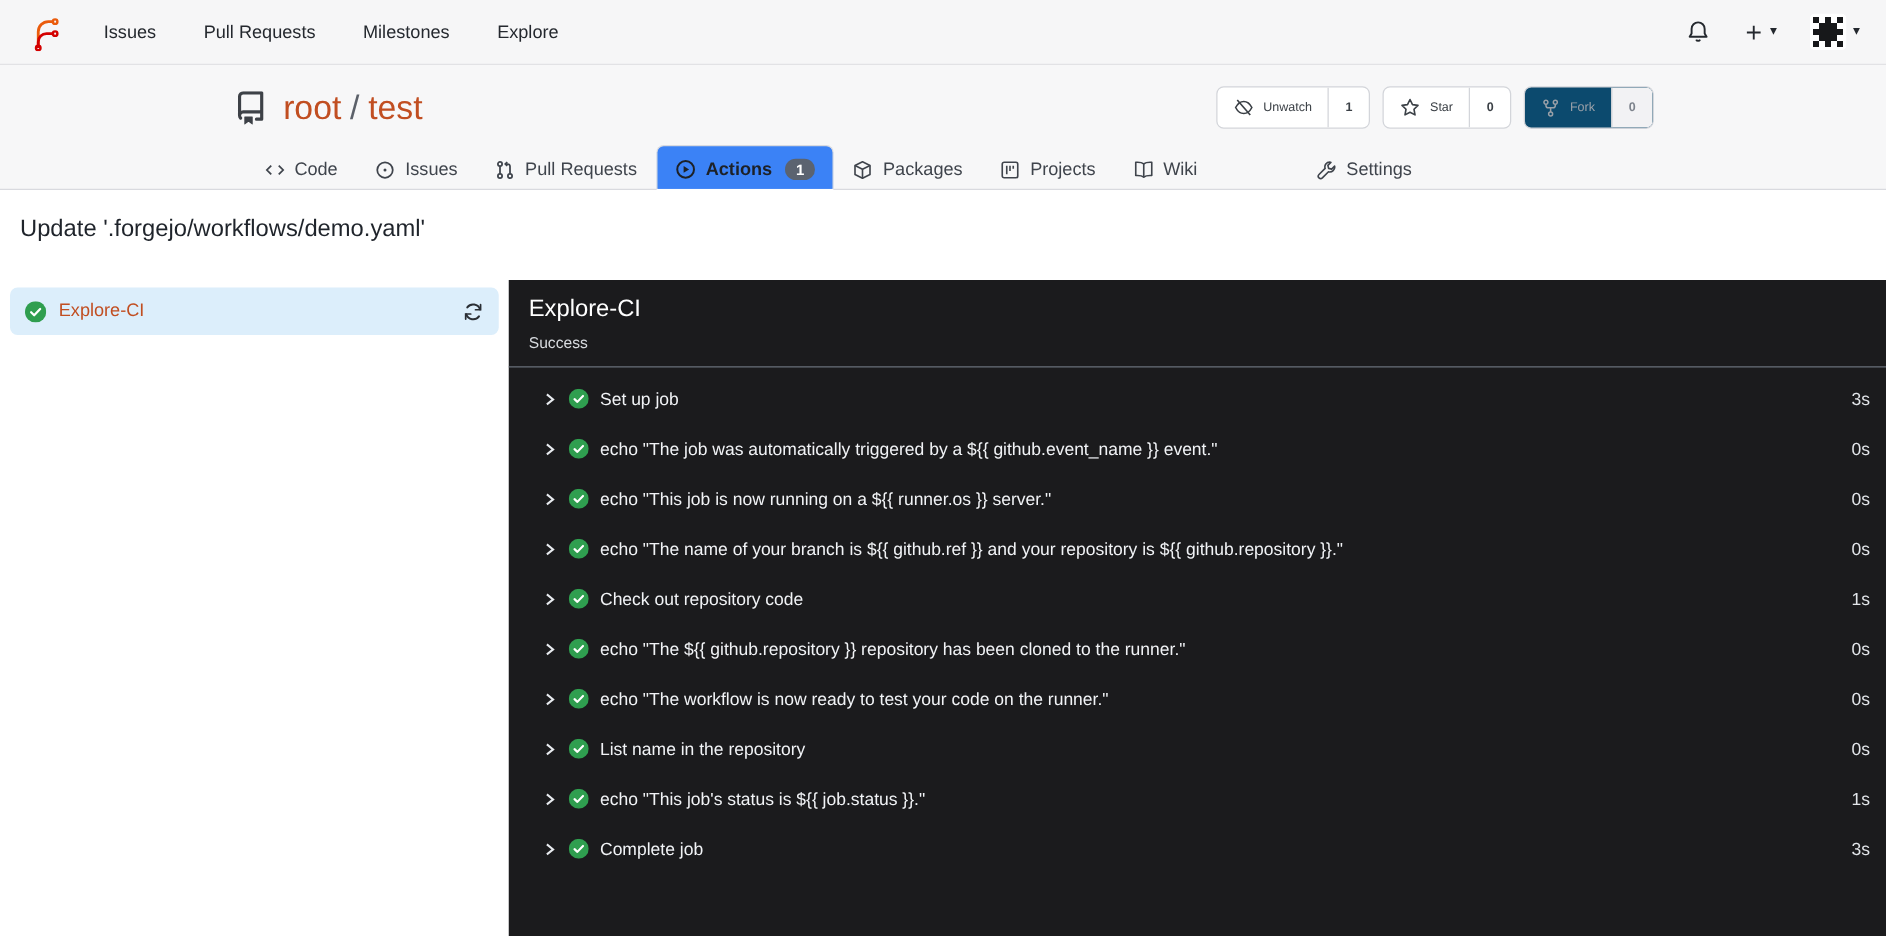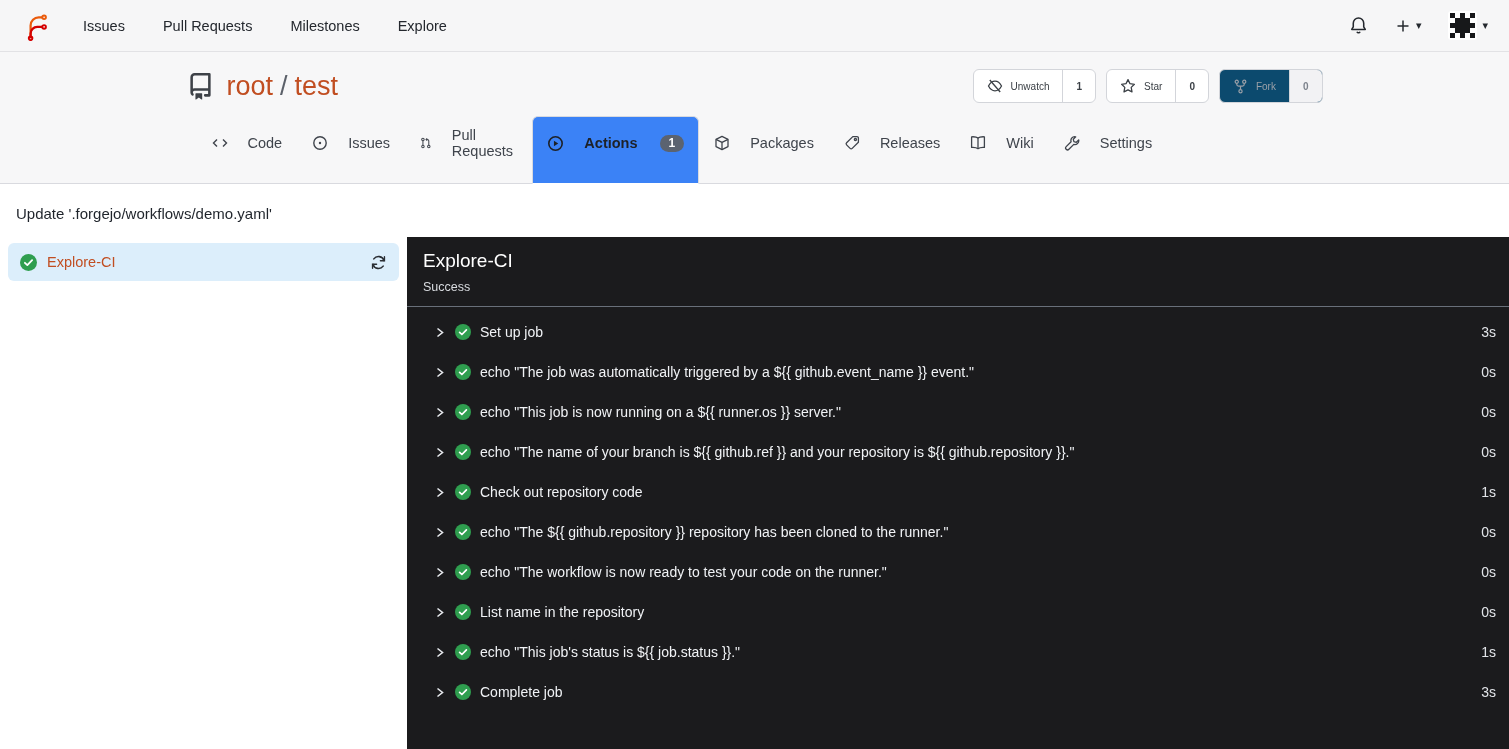--- a/index.html
+++ b/index.html
@@ -38,36 +38,36 @@
     font-size:10px; color:#3b4046; cursor:pointer;
   }
   .btn-main { display:flex; align-items:center; gap:8px; padding:0 13px; }
   .btn-count { border-left:1px solid #d3d5da; padding:0 13px; display:flex; align-items:center; font-weight:600;}
   .btn-group.disabled { cursor:default; color:#9aa0a8; background:#0c4a6e; }
   .btn-group.disabled .btn-count { background:#f2f2f4; color:#7d838c; }
 
   
   .tab-bar { display:flex; align-items:stretch; margin-top:13px; padding-left:10px; }
   .tab {
-    display:flex; align-items:center; gap:20px; padding:10px 14px 24px;
+    display:flex; align-items:center; gap:8px; padding:10px 14px 7px;
     font-size:14.5px; color:#3f444c; cursor:pointer; margin-bottom:-1px;
     border:1px solid transparent;
   }
   .tab.active {
     background:#3b82f6; border:1px solid #d9dadf; border-bottom-color:#fff;
     border-radius:6px 6px 0 0; font-weight:bold; color:#1d2127;
   }
   .tab-badge {
     background:#5b6370; color:#fff; font-size:12px; font-weight:600;
     border-radius:9px; padding:1.5px 9px; margin-left:2px;
   }
   .tab-settings { margin-left:auto; margin-right:178px; }
 
   
-  .page-title { font-size:15px; color:#1f242b; padding:21px 16px 15px; }
+  .page-title { font-size:19px; color:#1f242b; padding:21px 16px 29px; }
   .run-layout { display:flex; height:527px; }
   .jobs-sidebar { width:407px; flex:0 0 407px; padding:6px 8px; }
   .job-item {
     display:flex; align-items:center; gap:10px; height:38px; padding:0 12px;
     background:#dceefb; border-radius:6px; cursor:pointer;
   }
   .job-name { font-size:14.5px; color:#c14e21; flex:1; }
   .job-refresh { cursor:pointer; }
 
   .log-panel { flex:1; background:#1b1b1d; display:flex; flex-direction:column; }
@@ -228,25 +228,27 @@
       </span>
       <span class="tab">
         <svg width="16" height="16" viewBox="0 0 16 16" fill="none" stroke="#3f444c" stroke-width="1.3" stroke-linejoin="round">
           <polygon points="8 1.4, 14 4.4, 14 11.6, 8 14.6, 2 11.6, 2 4.4"></polygon>
           <polyline points="2 4.4, 8 7.4, 14 4.4"></polyline>
             <line x1="8" y1="7.4" x2="8" y2="14.6"></line>
         </svg>
         <span>Packages</span>
       </span>
       <span class="tab">
-        <svg width="16" height="16" viewBox="0 0 16 16" fill="none" stroke="#3f444c" stroke-width="1.3" stroke-linejoin="round">
-          <path d="M8.8 1.6 H13 a1.4 1.4 0 0 1 1.4 1.4 V7.2 L8.2 13.4 a1.5 1.5 0 0 1-2.1 0 L2.6 9.9 a1.5 1.5 0 0 1 0-2.1 Z"></path>
-          <circle cx="11.4" cy="4.6" r="1.1"></circle>
-        </svg>
-        <span>Releases</span>
+        <svg width="16" height="16" viewBox="0 0 16 16" fill="none" stroke="#3f444c" stroke-width="1.3">
+          <rect x="1.8" y="1.8" width="12.4" height="12.4" rx="1.5"></rect>
+          <line x1="5.4" y1="4.6" x2="5.4" y2="11.4"></line>
+            <line x1="8" y1="4.6" x2="8" y2="8.8"></line>
+            <line x1="10.6" y1="4.6" x2="10.6" y2="7"></line>
+        </svg>
+        <span>Projects</span>
       </span>
       <span class="tab">
         <svg width="16" height="16" viewBox="0 0 16 16" fill="none" stroke="#3f444c" stroke-width="1.3" stroke-linejoin="round">
           <path d="M8 3.1 C6.6 1.9 4.6 1.6 1.6 1.8 V12.4 C4.6 12.2 6.6 12.5 8 13.7 C9.4 12.5 11.4 12.2 14.4 12.4 V1.8 C11.4 1.6 9.4 1.9 8 3.1 Z"></path>
           <line x1="8" y1="3.1" x2="8" y2="13.7"></line>
         </svg>
         <span>Wiki</span>
       </span>
       <span class="tab tab-settings">
         <svg width="16" height="16" viewBox="0 0 16 16" fill="none" stroke="#3f444c" stroke-width="1.3" stroke-linejoin="round">

